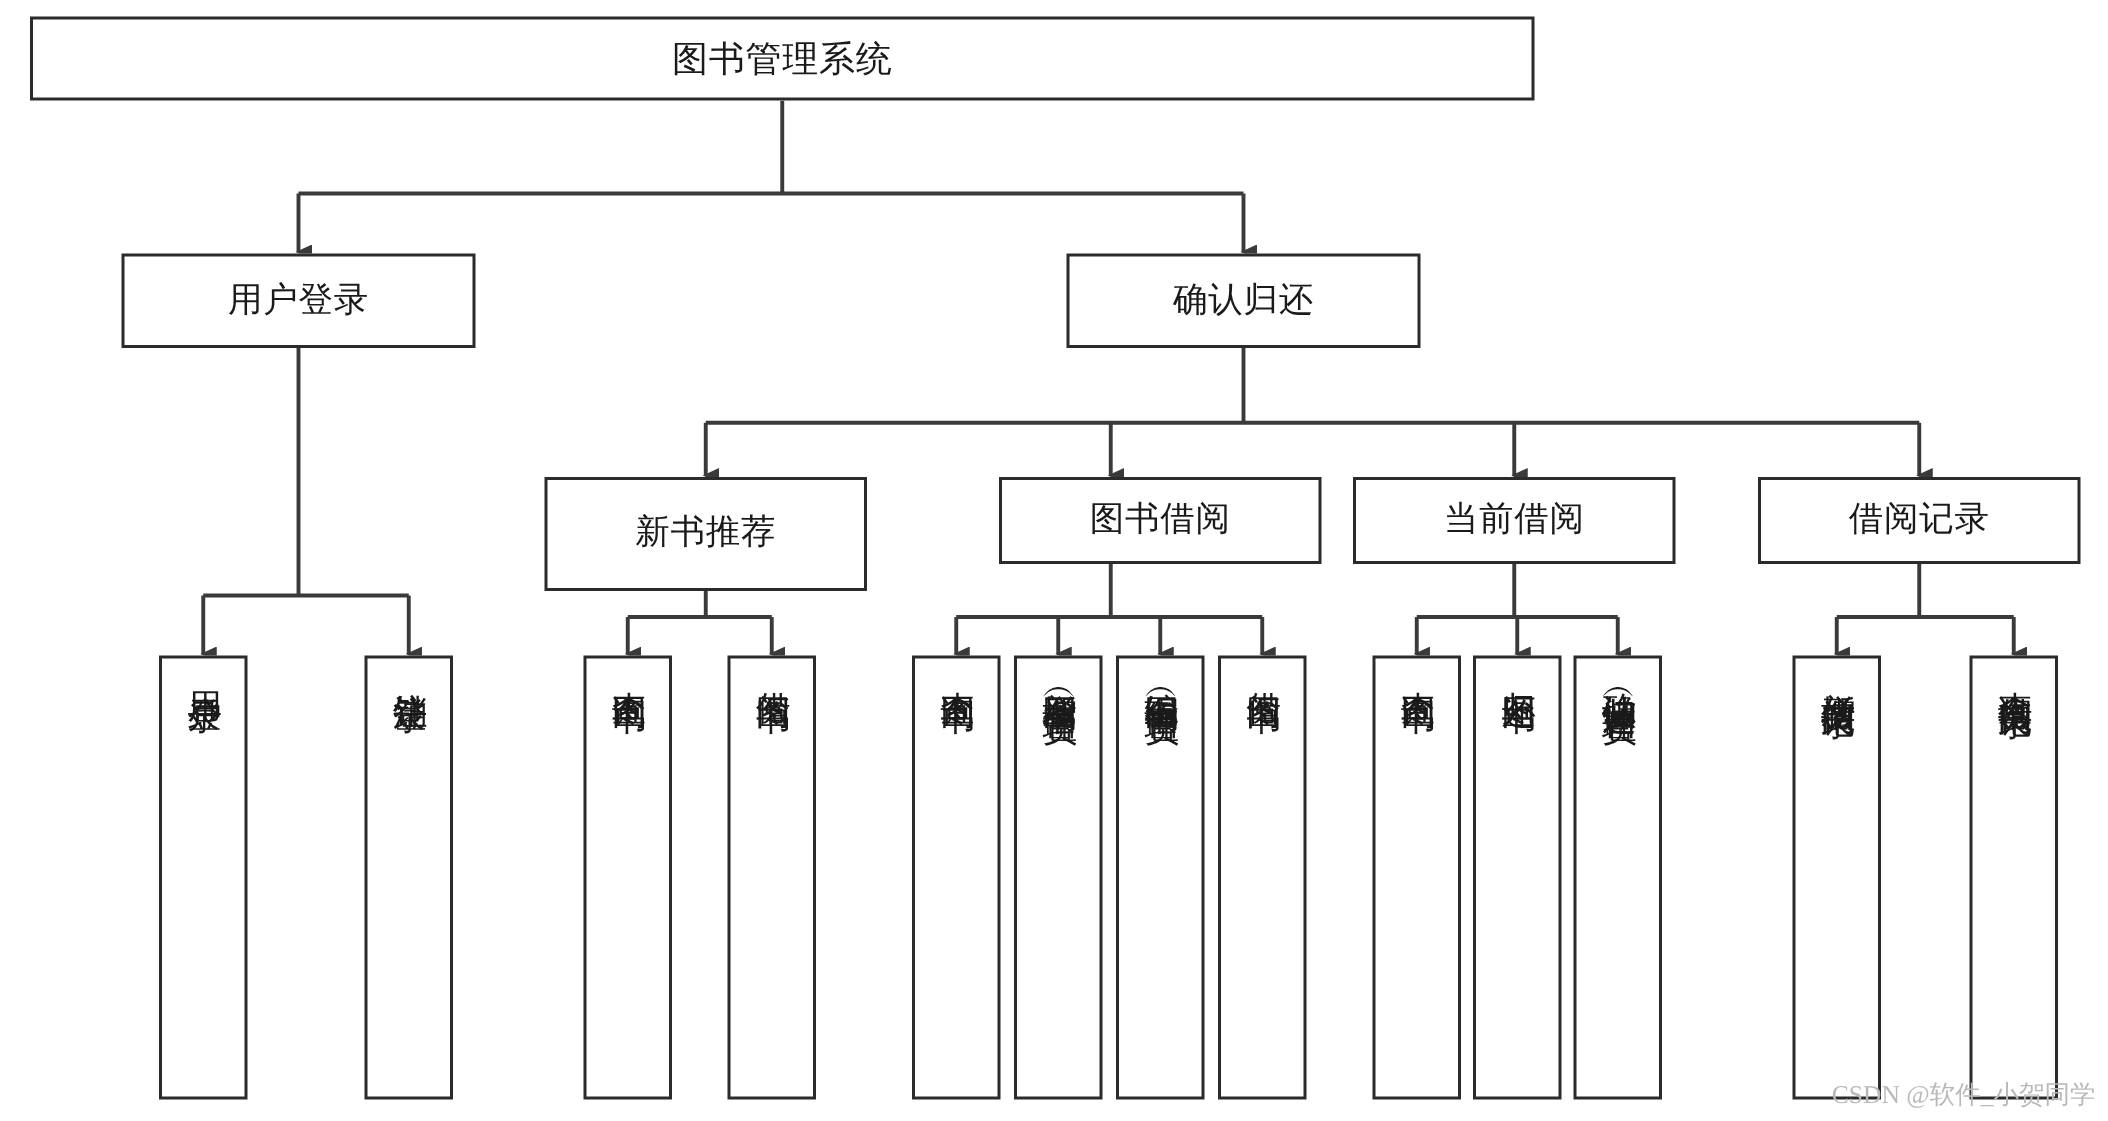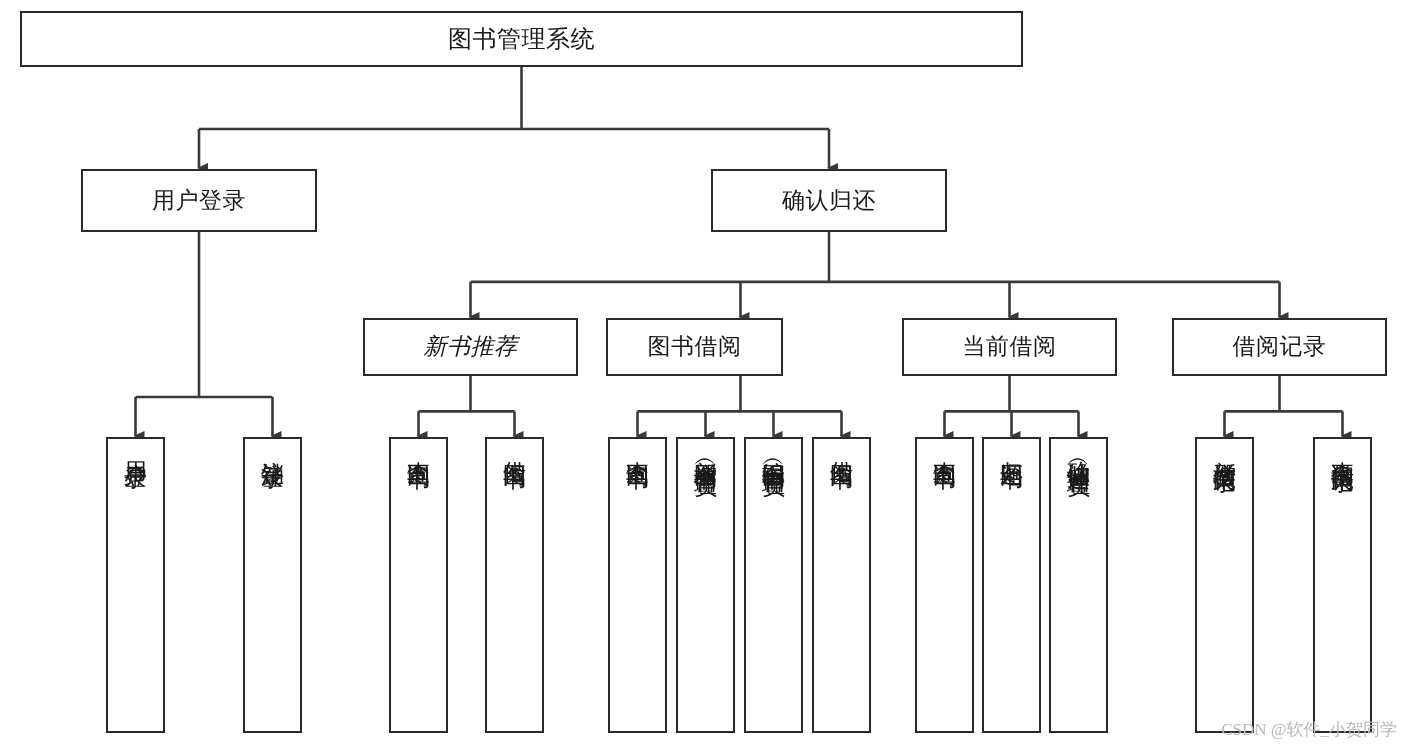--- a/index.html
+++ b/index.html
@@ -126,24 +126,24 @@
     <span class="node-label">图书管理系统</span>
   </div>
 
   <div class="node h" id="n-l2_1" style="left: 81px; top: 169px; width: 236px; height: 63px;">
     <span class="node-label">用户登录</span>
   </div>
   <div class="node h" id="n-l2_2" style="left: 711px; top: 169px; width: 236px; height: 63px;">
     <span class="node-label">确认归还</span>
   </div>
 
-  <div class="node h" id="n-l3_1" style="left: 363px; top: 318px; width: 215px; height: 58px; font-style: italic;">
+  <div class="node h" id="n-l3_1" style="left: 363px; top: 318px; width: 215px; height: 76px;">
     <span class="node-label">新书推荐</span>
   </div>
-  <div class="node h" id="n-l3_2" style="left: 606px; top: 318px; width: 177px; height: 58px;">
+  <div class="node h" id="n-l3_2" style="left: 666px; top: 318px; width: 215px; height: 58px;">
     <span class="node-label">图书借阅</span>
   </div>
   <div class="node h" id="n-l3_3" style="left: 902px; top: 318px; width: 215px; height: 58px;">
     <span class="node-label">当前借阅</span>
   </div>
   <div class="node h" id="n-l3_4" style="left: 1172px; top: 318px; width: 215px; height: 58px;">
     <span class="node-label">借阅记录</span>
   </div>
 
   <div class="node v" id="n-leaf_1" style="left: 106px; top: 437px; width: 59px; height: 296px;">

